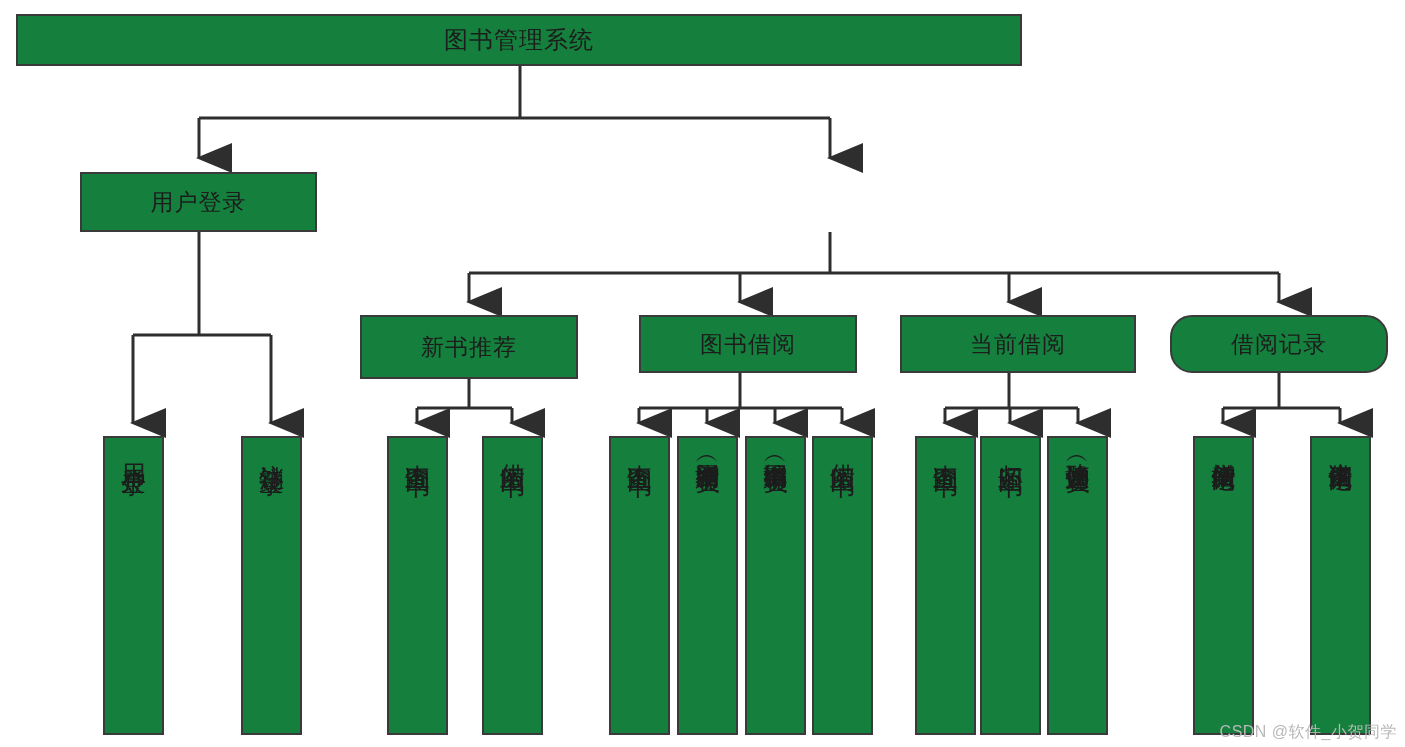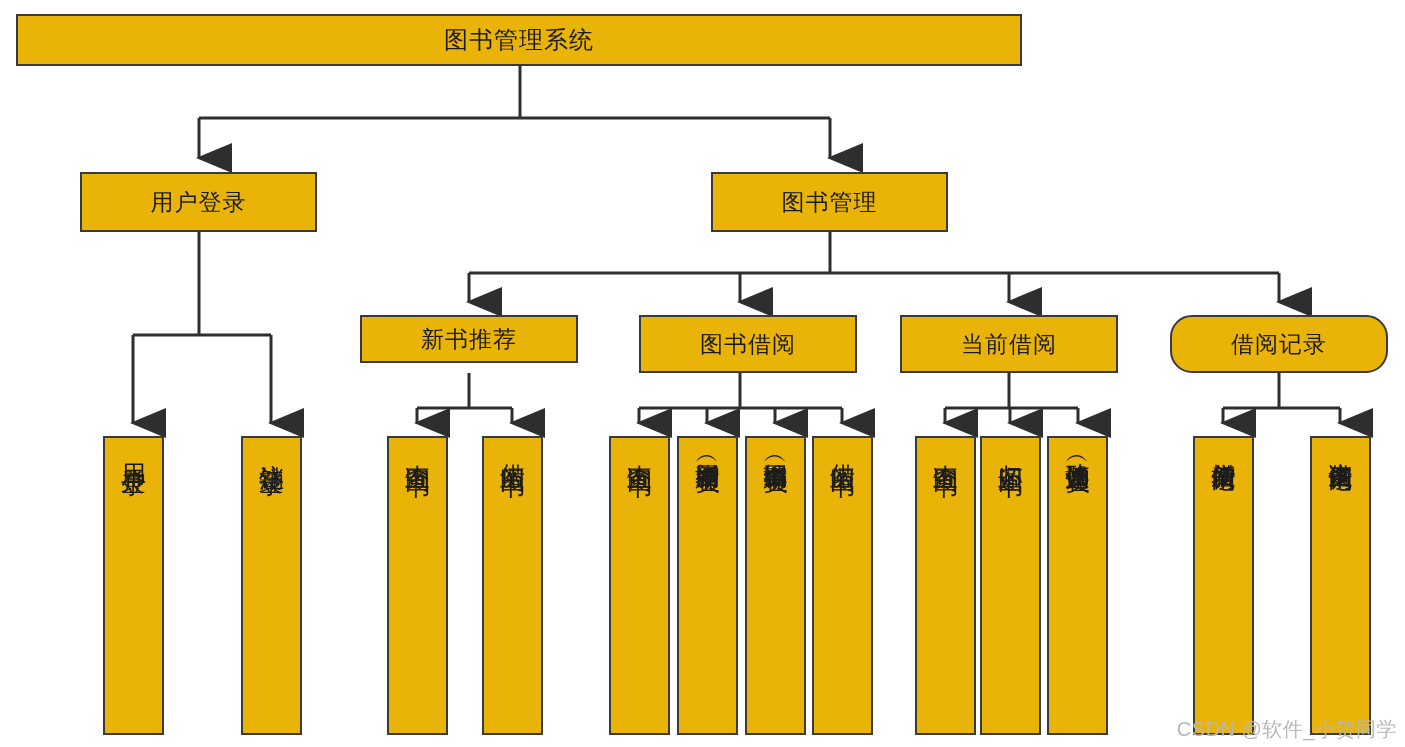--- a/index.html
+++ b/index.html
@@ -7,21 +7,21 @@
     width:1405px;height:747px;
     font-family:"Liberation Sans","DejaVu Sans",sans-serif;
     overflow:hidden;
   }
   #canvas{position:relative;width:1405px;height:747px;background:#fff;}
   svg.wires{position:absolute;left:0;top:0;width:1405px;height:747px;pointer-events:none;}
 
   .node{
     position:absolute;
     box-sizing:border-box;
-    background:#eab308;
+    background:#15803d;
     border:2.5px solid #3a3a3a;
     display:flex;
     align-items:center;
     justify-content:center;
     color:#1c1c1c;
   }
   .node .label{
     display:block;
     text-align:center;
     white-space:nowrap;
@@ -43,21 +43,21 @@
     font-size:25px;
     line-height:1.0;
     letter-spacing:3px;
     white-space:nowrap;
   }
   .node.v.tall .label{font-size:24px;letter-spacing:1px;}
 
   .watermark{
     position:absolute;
     right:8px;bottom:4px;
-    font-size:20px;
+    font-size:16px;
     color:#b8b8b8;
     letter-spacing:0.5px;
     white-space:nowrap;
     user-select:none;
   }
 </style>
 </head>
 <body>
 
 <div id="canvas">
@@ -112,31 +112,28 @@
     </g>
   </svg>
 
   <div class="node h root" style="left:16px;top:14px;width:1006px;height:52px;">
     <span class="label">图书管理系统</span>
   </div>
 
   <div class="node h" style="left:80px;top:172px;width:237px;height:60px;">
     <span class="label">用户登录</span>
   </div>
-  <div class="node h" style="left:711px;top:172px;width:237px;height:60px;">
-    <span class="label">图书管理</span>
-  </div>
 
-  <div class="node h" style="left:360px;top:315px;width:218px;height:48px;">
+  <div class="node h" style="left:360px;top:315px;width:218px;height:64px;">
     <span class="label">新书推荐</span>
   </div>
   <div class="node h" style="left:631px;top:315px;width:218px;height:58px;margin-left:8px;">
     <span class="label">图书借阅</span>
   </div>
-  <div class="node h" style="left:900px;top:315px;width:218px;height:58px;">
+  <div class="node h" style="left:900px;top:315px;width:236px;height:58px;">
     <span class="label">当前借阅</span>
   </div>
   <div class="node h" style="left:1170px;top:315px;width:218px;height:58px;border-radius:22px;">
     <span class="label">借阅记录</span>
   </div>
 
   <div class="node v" style="left:103px;top:436px;width:61px;height:299px;">
     <span class="label">用户登录</span>
   </div>
   <div class="node v" style="left:241px;top:436px;width:61px;height:299px;">

